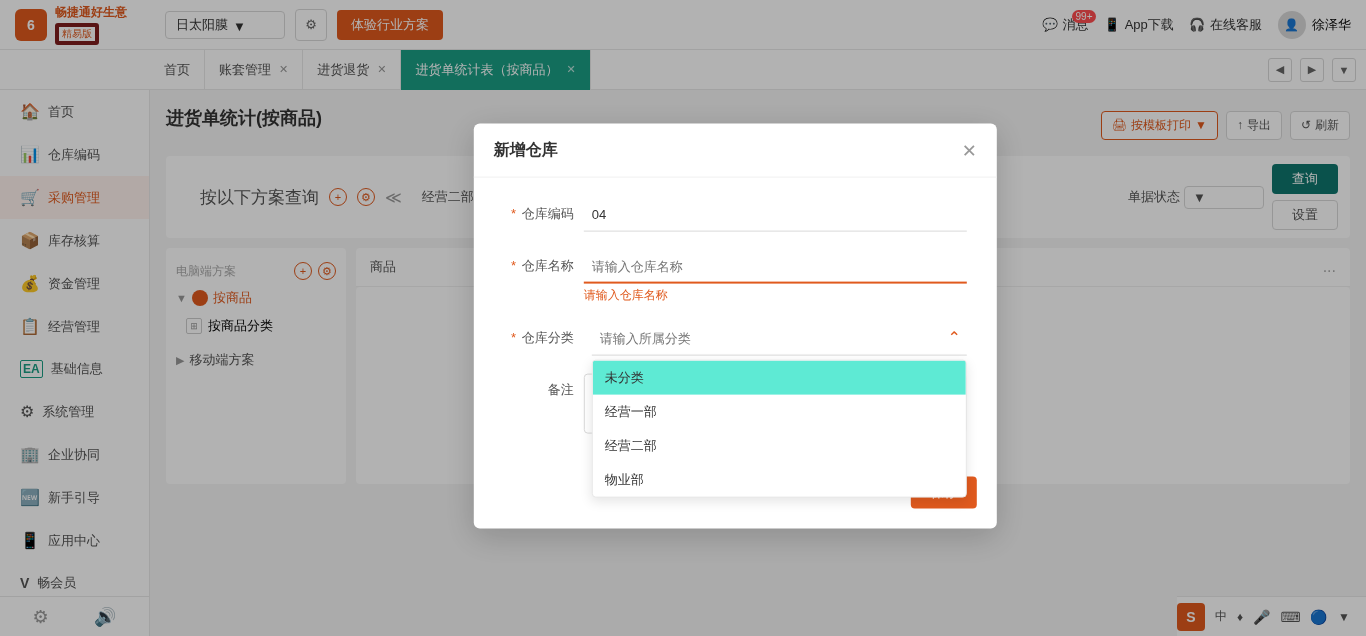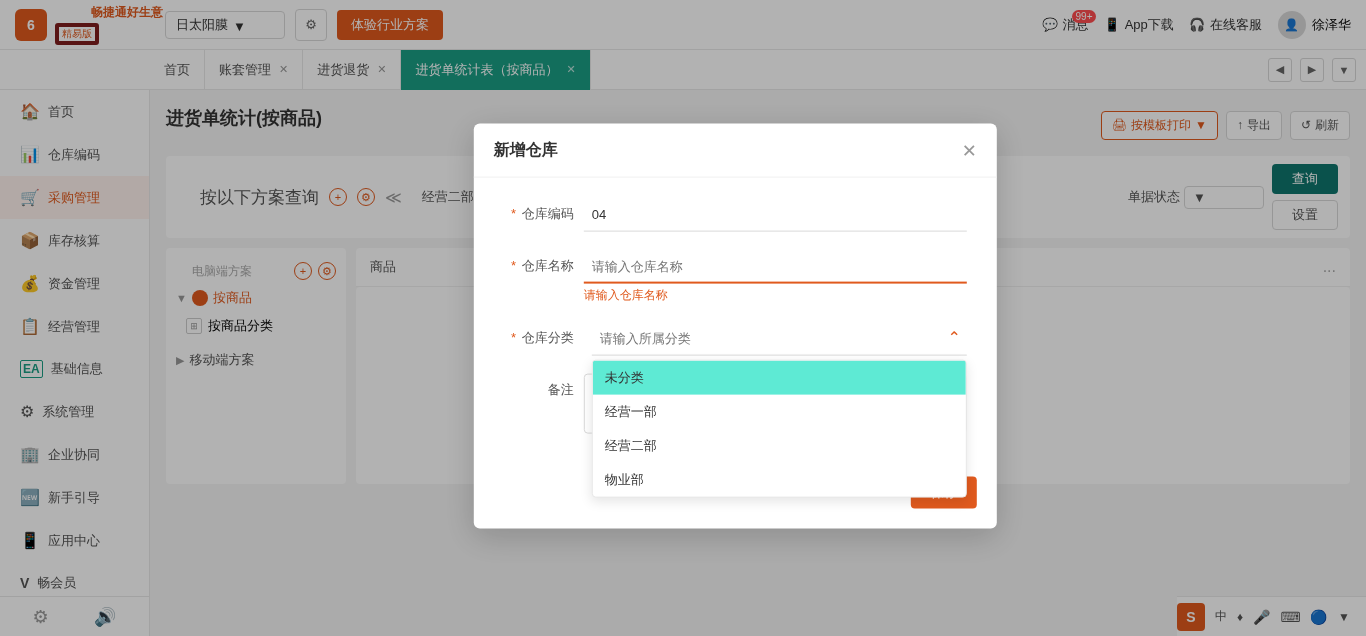--- a/index.html
+++ b/index.html
@@ -424,21 +424,20 @@
     }
     .filter-section-hd {
       display: flex;
       align-items: center;
       justify-content: space-between;
       padding: 4px 10px;
     }
     .filter-section-title {
       font-size: 12px;
       color: #aaa;
-      margin-left: 16px;
     }
     .filter-section-icons {
       display: flex; gap: 6px;
     }
     .filter-icon-sm {
       width: 18px; height: 18px;
       border: 1px solid #e05a1e;
       border-radius: 50%;
       display: flex; align-items: center; justify-content: center;
       color: #e05a1e;
@@ -514,21 +513,21 @@
 <body>
 
 <div class="overlay"></div>
 
 <div class="top-nav">
   <div class="logo-area">
     <div class="logo-icon">
       <span>6</span>
     </div>
     <div>
-      <div style="font-size:12px;font-weight:bold;color:#e05a1e;margin-left:36px;">畅捷通好生意</div>
+      <div style="font-size:12px;font-weight:bold;color:#e05a1e;">畅捷通好生意</div>
       <div class="logo-badge" style="display:inline-block;margin-top:2px;">精易版</div>
     </div>
   </div>
 
   <div class="nav-center">
     <div class="store-selector">
       <span>日太阳膜</span>
       <span class="chevron-down">▼</span>
     </div>
     <div class="gear-btn">⚙</div>

